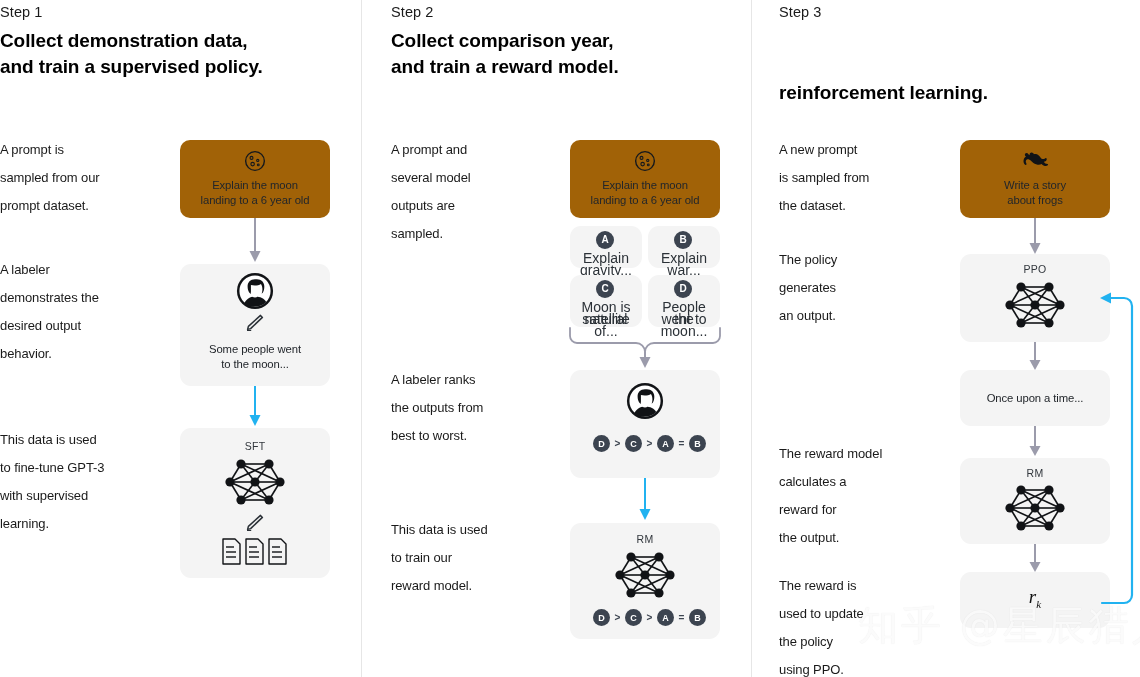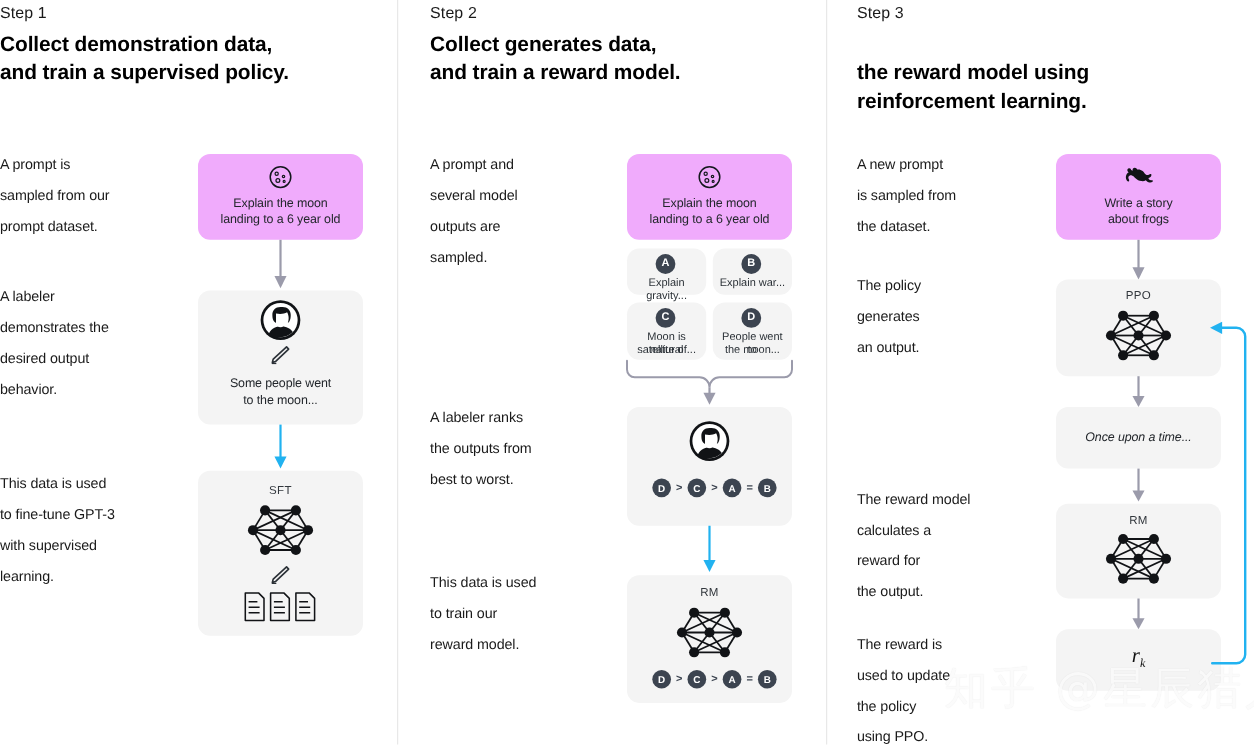--- a/index.html
+++ b/index.html
@@ -47,36 +47,36 @@
     color: #1a1a1a;
     letter-spacing: -0.1px;
   }
 
   
   .card {
     position: absolute;
     border-radius: 11px;
     background: #f4f4f4;
   }
-  .card.blue { background: #f0abfc; }
+  .card.blue { background: #a16207; border-radius: 10px; }
 
   .card-caption {
     position: absolute;
     left: 6px; right: 6px;
     text-align: center;
     font-size: 11.3px;
     line-height: 15px;
     color: #22262b;
     letter-spacing: -0.1px;
   }
   .card-mini-caption {
     position: absolute;
     left: 4px; right: 4px;
     text-align: center;
-    font-size: 10px;
+    font-size: 14px;
     line-height: 12px;
     color: #2b3137;
   }
   .card-tag {
     position: absolute;
     left: 0; right: 0;
     text-align: center;
     font-size: 10.5px;
     line-height: 12px;
     color: #32373d;
@@ -269,21 +269,21 @@
           </g>
         </svg>
       </div>
     </div>
   </div>
 
   <div class="col col-2">
 
     <div class="step-label" style="left:30px; top:5px;">Step 2</div>
     <div class="step-title" style="left:30px; top:28px; width:350px;">
-      <span>Collect generates data,</span><br>
+      <span>Collect comparison year,</span><br>
       <span>and train a reward model.</span>
     </div>
 
     <div class="body-text" style="left:30px; top:136px; width:180px; white-space:pre-line;">A prompt and
 several model
 outputs are
 sampled.</div>
     <div class="body-text" style="left:30px; top:366px; width:180px; white-space:pre-line;">A labeler ranks
 the outputs from
 best to worst.</div>
@@ -407,21 +407,21 @@
         <span class="rank-badge">B</span>
       </div>
     </div>
   </div>
 
   <div class="col col-3">
 
     <div class="step-label" style="left:28px; top:5px;">Step 3</div>
     <div class="step-title" style="left:28px; top:28px; width:350px;">
       <br>
-      <span>the reward model using</span><br>
+      <br>
       <span>reinforcement learning.</span>
     </div>
 
     <div class="body-text" style="left:28px; top:136px; width:185px; white-space:pre-line;">A new prompt
 is sampled from
 the dataset.</div>
     <div class="body-text" style="left:28px; top:246px; width:185px; white-space:pre-line;">The policy
 generates
 an output.</div>
     <div class="body-text" style="left:28px; top:440px; width:190px; white-space:pre-line;">The reward model
@@ -498,21 +498,21 @@
     </div>
 
     <div class="icon-wrap" style="left:277px; top:342px;">
       <svg width="14" height="30" viewBox="0 0 14 30">
         <line x1="7" y1="0" x2="7" y2="19" stroke="#9b9bab" stroke-width="2"></line>
         <polygon points="7,28 1.5,18 12.5,18" fill="#9b9bab"></polygon>
       </svg>
     </div>
 
     <div class="card" style="left:209px; top:370px; width:150px; height:56px;">
-      <div class="card-caption" style="top:21px;font-style:italic;">Once upon a time...</div>
+      <div class="card-caption" style="top:21px;">Once upon a time...</div>
     </div>
 
     <div class="icon-wrap" style="left:277px; top:426px;">
       <svg width="14" height="32" viewBox="0 0 14 32">
         <line x1="7" y1="0" x2="7" y2="21" stroke="#9b9bab" stroke-width="2"></line>
         <polygon points="7,30 1.5,20 12.5,20" fill="#9b9bab"></polygon>
       </svg>
     </div>
 
     <div class="card" style="left:209px; top:458px; width:150px; height:86px;">

